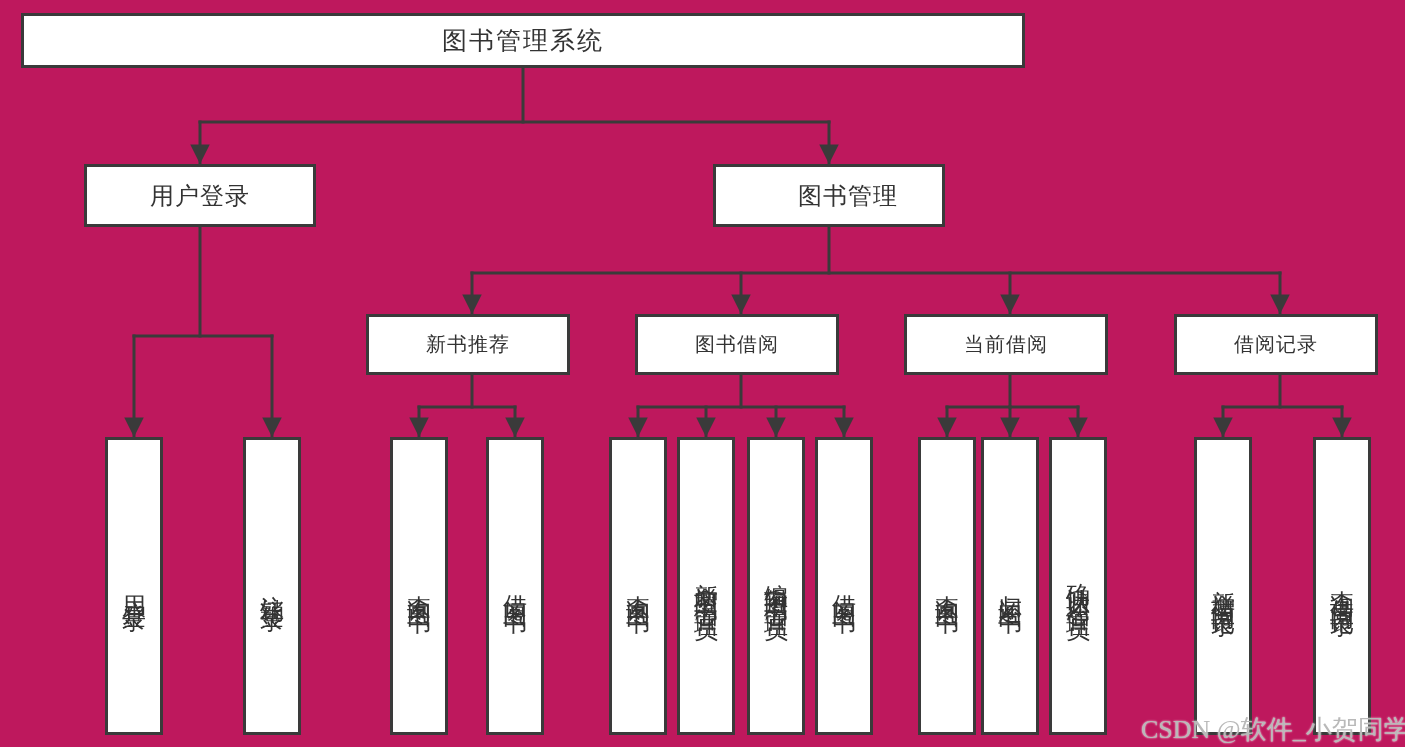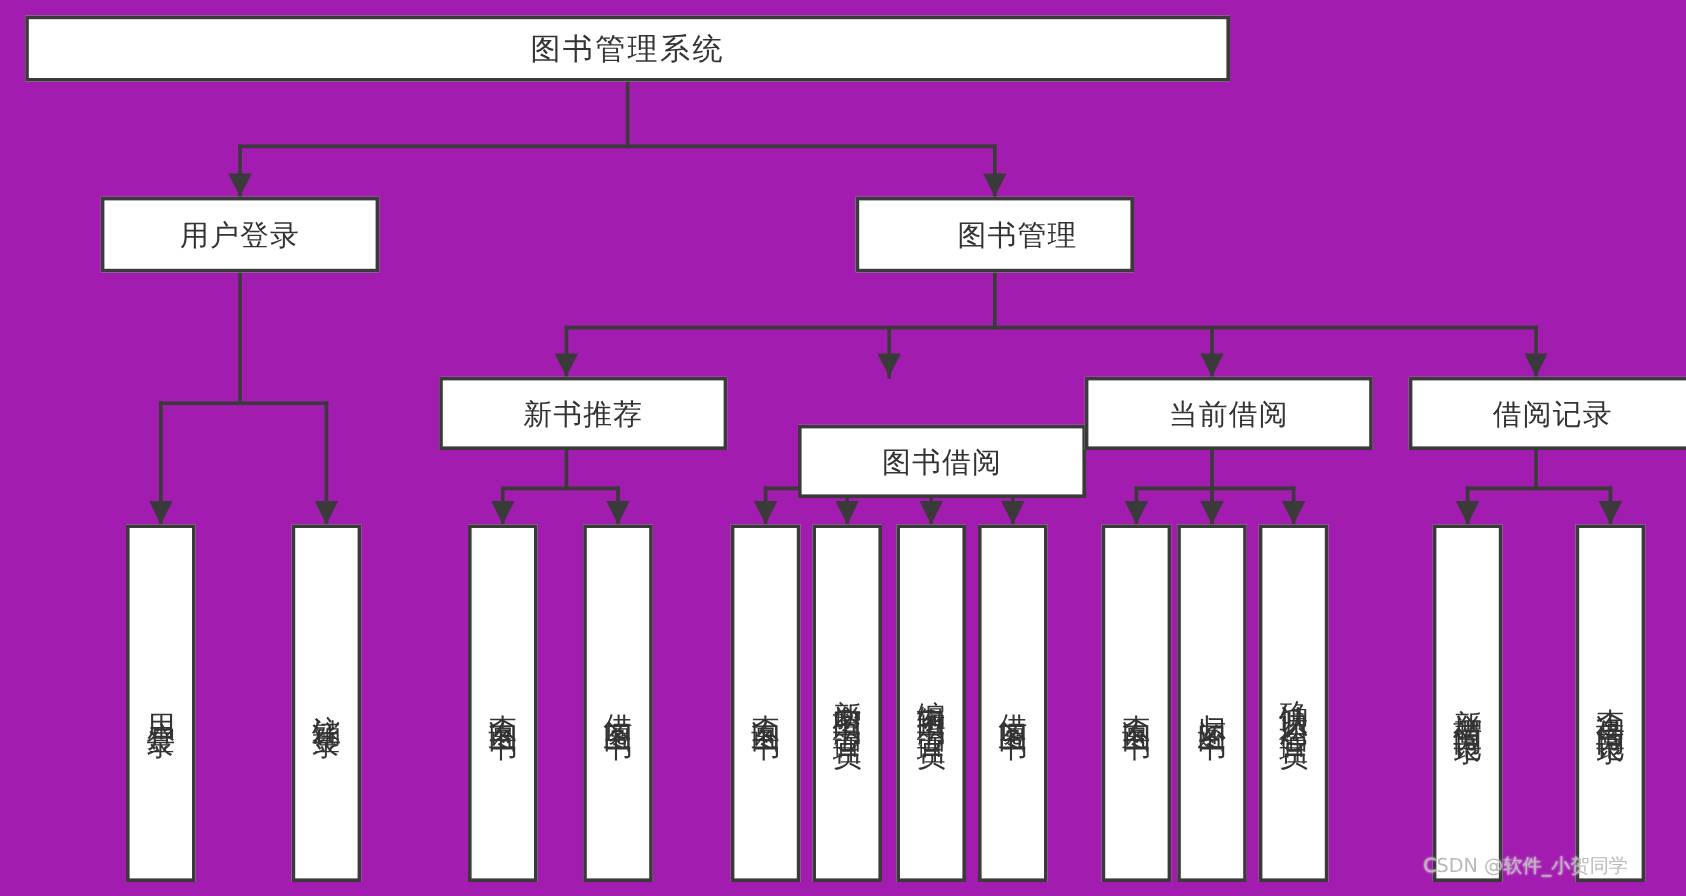--- a/index.html
+++ b/index.html
@@ -1,37 +1,37 @@
 <!DOCTYPE html>
 <html><head>
 <meta charset="utf-8">
 <style>
   html,body{margin:0;padding:0;background:#ffffff;}
   #stage{
-    position:relative;width:1405px;height:747px;background:#a21caf;overflow:hidden;
+    position:relative;width:1405px;height:747px;background:#be185d;overflow:hidden;
     font-family:"DejaVu Sans","Liberation Sans",sans-serif;color:#333333;
   }
   #wires{position:absolute;left:0;top:0;width:1405px;height:747px;}
   #wires path{stroke:#3a3a3a;stroke-width:3;fill:none;stroke-linecap:square;}
   #wires marker path{fill:#3a3a3a;stroke:none;}
   .node{
     position:absolute;box-sizing:border-box;background:#ffffff;border:3px solid #3a3a3a;
     display:flex;align-items:center;justify-content:center;text-align:center;
   }
   .node-root{left:21px;top:13px;width:1004px;height:55px;font-size:25px;letter-spacing:2px;}
   .node-branch{top:164px;width:232px;height:63px;font-size:24px;letter-spacing:1px;}
-  .node-module{top:314px;width:240px;height:61px;font-size:24px;letter-spacing:1px;}
+  .node-module{top:314px;width:204px;height:61px;font-size:20px;letter-spacing:1px;}
   .node-leaf{top:437px;width:58px;height:298px;}
   .vtext{
     writing-mode:vertical-rl;text-orientation:mixed;
     font-size:24px;letter-spacing:5px;line-height:52px;white-space:nowrap;
   }
   .watermark{
-    position:absolute;left:1186px;top:712px;width:219px;
-    font-size:16px;color:#b9b9b9;text-shadow:0 0 2px #ffffff;white-space:nowrap;
+    position:absolute;left:1141px;top:712px;width:219px;
+    font-size:26px;color:#b9b9b9;text-shadow:0 0 2px #ffffff;white-space:nowrap;font-family:Liberation Serif, serif;
   }
 </style>
 </head>
 <body>
 
 <div id="stage">
 
   <svg id="wires" viewBox="0 0 1405 747" xmlns="http://www.w3.org/2000/svg">
     <defs>
       <marker id="arrow" viewBox="0 0 10 10" refX="10" refY="5" markerWidth="8" markerHeight="6.5" orient="auto-start-reverse">
@@ -79,21 +79,21 @@
     <path d="M1223,407 V437" marker-end="url(#arrow)"></path>
     <path d="M1342,407 V437" marker-end="url(#arrow)"></path>
   </svg>
 
   <div class="node node-root">图书管理系统</div>
 
   <div class="node node-branch" style="left:84px;">用户登录</div>
   <div class="node node-branch" style="left:713px;padding-left:38px;">图书管理</div>
 
   <div class="node node-module" style="left:366px;">新书推荐</div>
-  <div class="node node-module" style="left:665px;margin-top:40px;">图书借阅</div>
+  <div class="node node-module" style="left:635px;">图书借阅</div>
   <div class="node node-module" style="left:1174px;">借阅记录</div>
   <div class="node node-module" style="left:904px;">当前借阅</div>
 
   <div class="node node-leaf" style="left:105px;">
       <span class="vtext">用户登录</span>
     </div>
   <div class="node node-leaf" style="left:243px;">
       <span class="vtext">注销登录</span>
     </div>
   <div class="node node-leaf" style="left:390px;">

